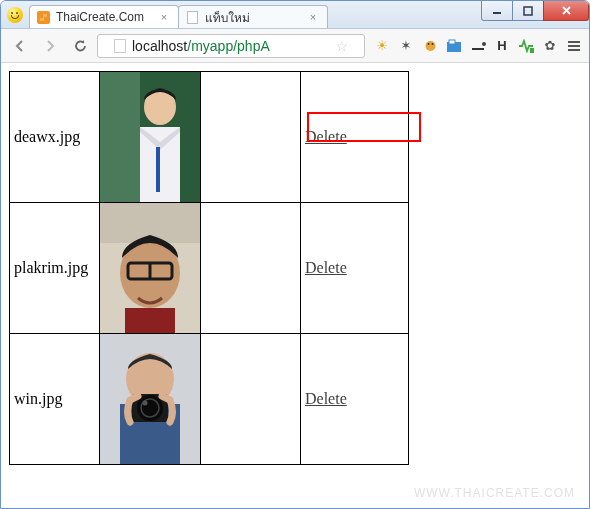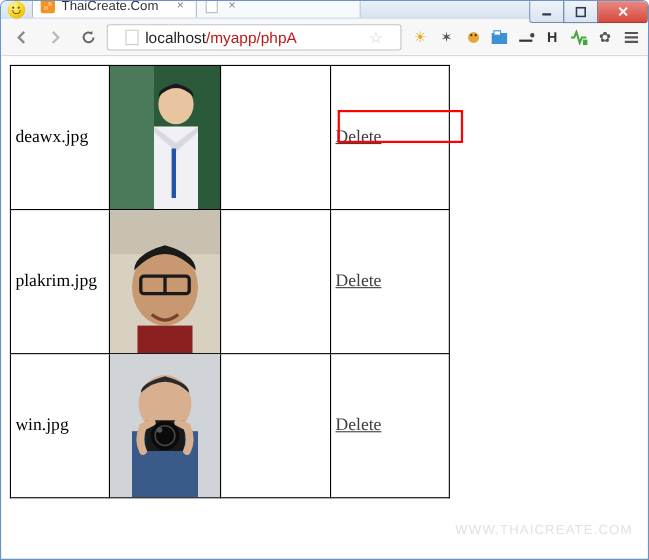--- a/index.html
+++ b/index.html
@@ -1,20 +1,20 @@
 <!DOCTYPE html>
 <html><head>
 <meta charset="utf-8">
 <style>
   * { box-sizing: border-box; }
   body { margin: 0; font-family: "Segoe UI", Arial, sans-serif; font-size: 12px; background: #fff; }
 
   
   .window { width: 590px; height: 509px; background: #fff; border: 1px solid #6a93c8; border-radius: 6px 6px 0 0; overflow: hidden; box-shadow: inset 0 0 0 1px #fff; }
-  .titlebar { height: 16px; background: linear-gradient(#e9eff7, #d8e4f2); display: flex; align-items: stretch; border-bottom: 1px solid #b7c7dc; }
+  .titlebar { height: 28px; background: linear-gradient(#e9eff7, #d8e4f2); display: flex; align-items: stretch; border-bottom: 1px solid #b7c7dc; }
   .favbtn { width: 28px; display:flex; align-items:center; justify-content:center; }
   .favbtn-circle { width: 16px; height: 16px; border-radius: 50%; background: radial-gradient(circle at 35% 30%, #fff59a, #f7d117 55%, #e0a500); position: relative; }
   .favbtn-eye { position:absolute; width:2px; height:2px; background:#6b4a00; border-radius:50%; top:5px; }
   .favbtn-eye.l { left:4px; }
   .favbtn-eye.r { left:9px; }
   .favbtn-mouth { position:absolute; width:8px; height:4px; border:1px solid #6b4a00; border-top:none; border-radius:0 0 8px 8px; top:8px; left:3.5px; }
 
   .tabstrip { flex:1; display:flex; align-items:flex-end; padding-top:4px; }
   .tab { height: 23px; border:1px solid #aab8cc; border-bottom:none; border-radius:4px 4px 0 0; display:flex; align-items:center; padding:0 8px 0 6px; margin-right:-1px; background:#f7fafd; min-width:150px; max-width:180px; font-size:12px; color:#333; gap:6px; }
   .tab.active { background:#fff; z-index:2; position:relative; }
@@ -31,21 +31,21 @@
   .winbtn.close { border-radius:0 0 3px 0; background:linear-gradient(#e78b83,#d7483c); color:#fff; width:46px; border-color:#a43b30; }
   .winbtn svg { display:block; }
 
   
   .toolbar { height:34px; background:#f7f7f7; border-bottom:1px solid #d9d9d9; display:flex; align-items:center; padding:0 6px; gap:4px; }
   .navbtn { width:26px; height:26px; display:flex; align-items:center; justify-content:center; color:#7a7a7a; border-radius:3px; }
   .navbtn.disabled { color:#bbb; }
   .urlbar { flex:1; height:24px; border:1px solid #c4c4c4; border-radius:3px; background:#fff; display:flex; align-items:center; padding:0 16px; font-size:14px; color:#333; overflow:hidden; }
   .urlbar .page-icon-small { width:12px; height:14px; border:1px solid #ccc; margin-right:6px; flex-shrink:0; }
   .urlbar .url-host { color:#222; }
-  .urlbar .url-path { color:#b91c1c; }
+  .urlbar .url-path { color:#15803d; }
   .urlbar .url-star { margin-left:auto; color:#ccc; font-size:14px; }
   .ext-icons { display:flex; align-items:center; gap:6px; padding-left:4px; }
   .ext { width:18px; height:18px; display:flex; align-items:center; justify-content:center; font-size:13px; }
 
   
   .content { padding:8px; font-family: "Times New Roman", serif; font-size:16px; color:#000; position:relative; height:calc(509px - 28px - 34px); overflow:auto; }
   table.data { border-collapse:collapse; }
   table.data td { border:1px solid #000; padding:2px 4px; vertical-align:middle; }
   table.data td.imgcell { width:100px; height:130px; padding:0; }
   table.data td.namecell { width:90px; }
@@ -75,20 +75,21 @@
         <span class="tab-icon">
             <span class="xampp-icon"></span>
           </span>
         <span class="tab-title">ThaiCreate.Com</span>
         <span class="tab-close">×</span>
       </div>
       <div class="tab">
         <span class="tab-icon">
             <span class="page-icon"></span>
           </span>
+        <span class="tab-title">แท็บใหม่</span>
         <span class="tab-close">×</span>
       </div>
     </div>
     <div class="winbtns">
       <div class="winbtn min">
           <svg width="10" height="10">
             <line x1="1" y1="7" x2="9" y2="7" stroke="#2b3c55" stroke-width="2"></line>
           </svg>
         </div>
       <div class="winbtn">

